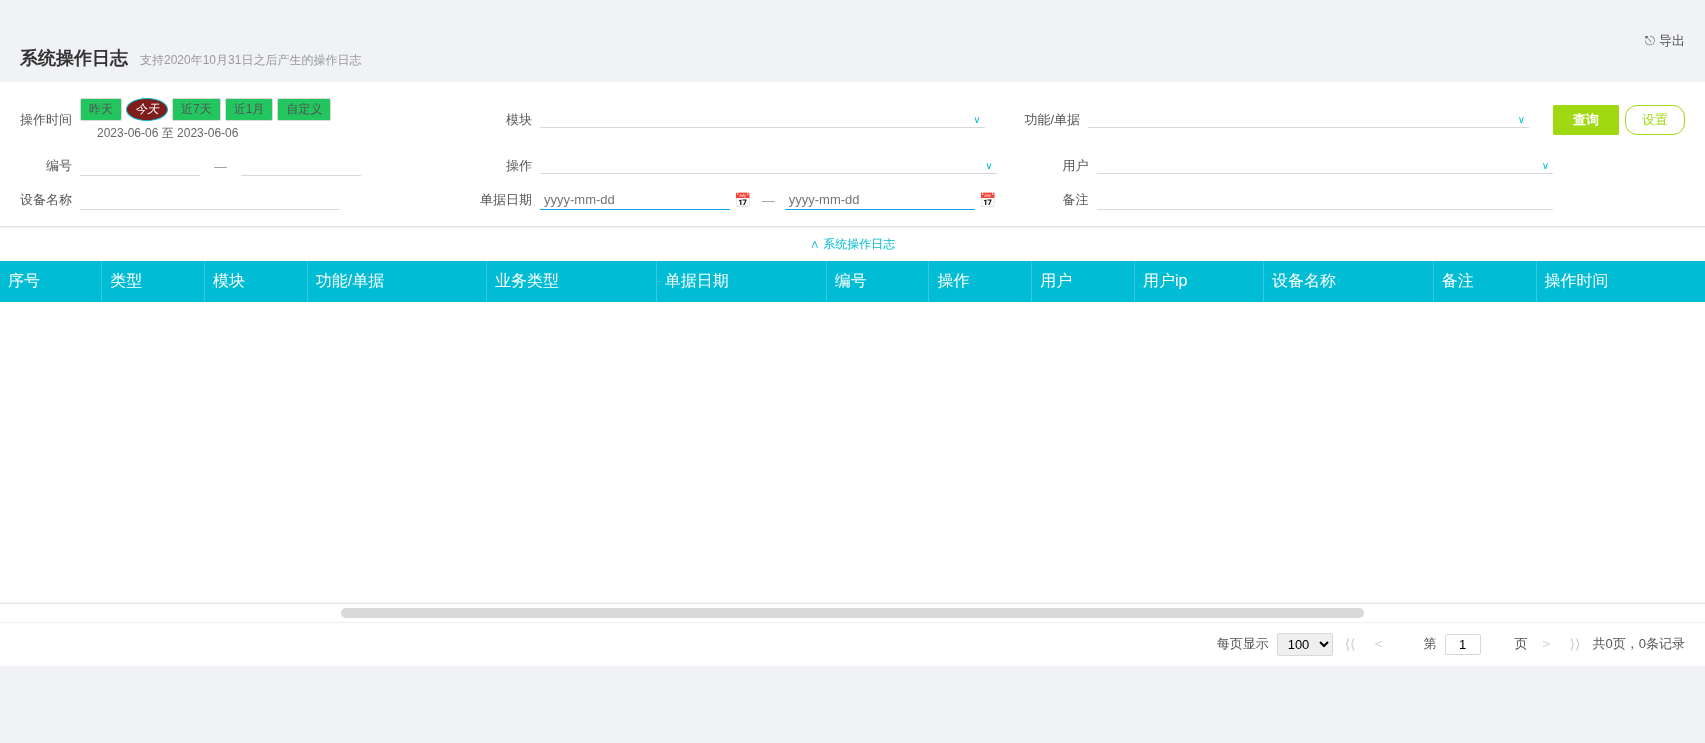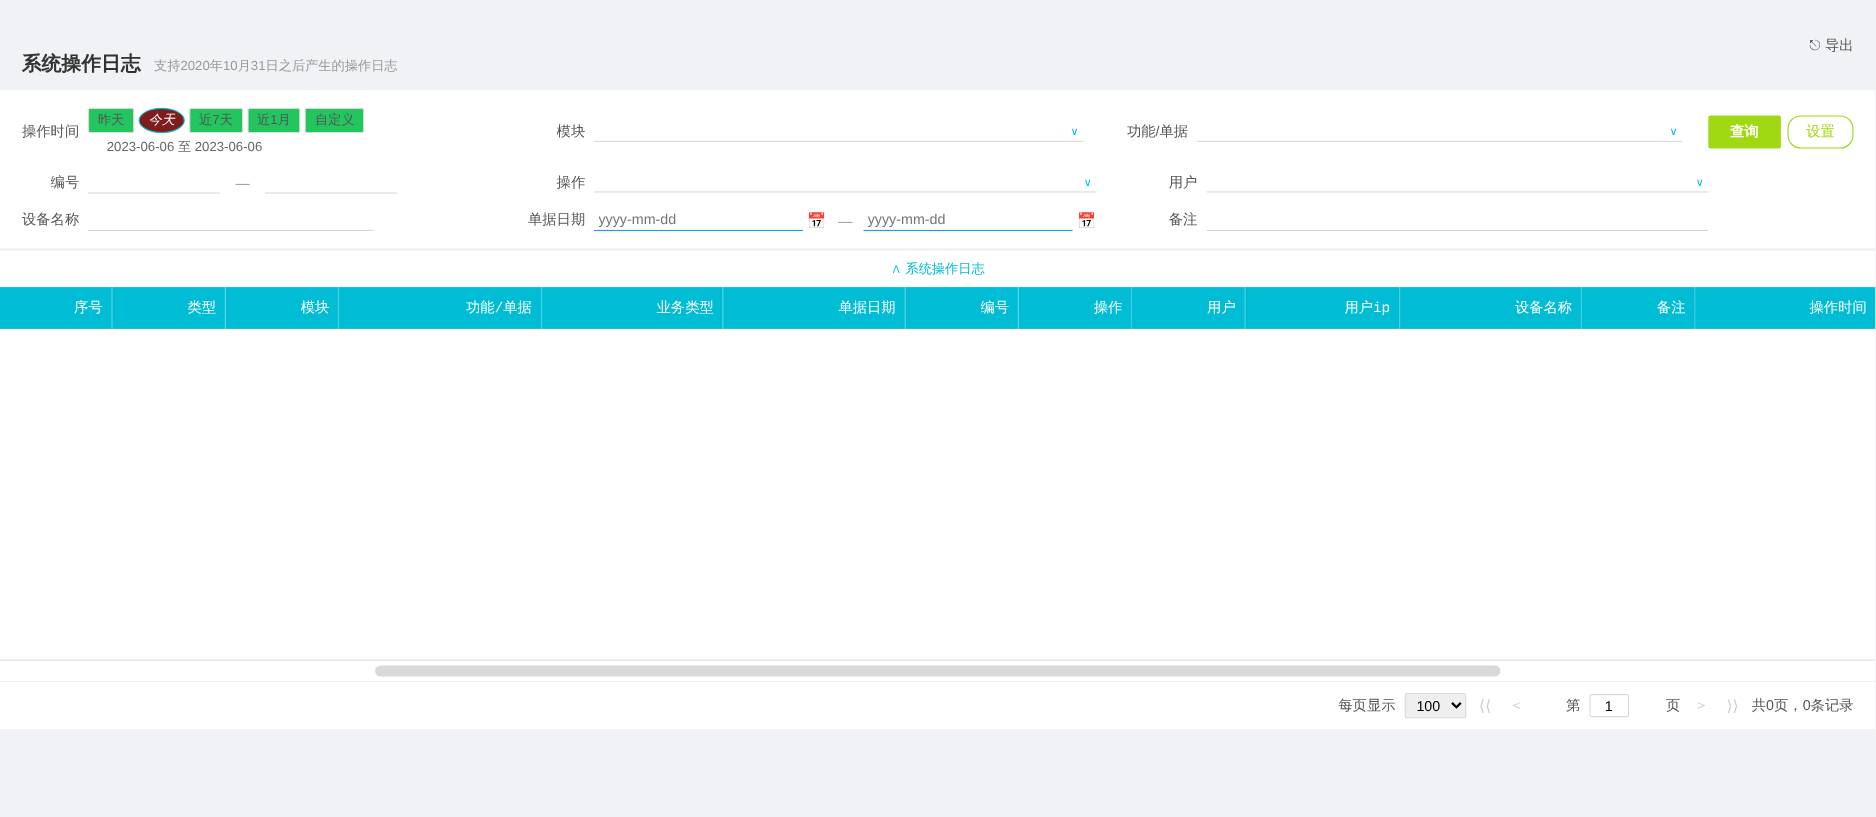--- a/index.html
+++ b/index.html
@@ -87,24 +87,23 @@
     .collapse-btn {
       background: none; border: none; color: #00bcd4; font-size: 12px; cursor: pointer;
     }
 
     .table-wrap { background: #fff; }
     .data-table { width: 100%; border-collapse: collapse; }
     .data-table thead tr {
       background: #00bcd4;
     }
     .data-table thead th {
-      padding: 10px 8px; color: #fff; font-weight: normal; font-size: 13px;
-      text-align: right; border-right: 1px solid rgba(255,255,255,0.2);
+      padding: 10px 8px; color: #fff; font-weight: normal; font-size: 16px;
+      text-align: left; border-right: 1px solid rgba(255,255,255,0.2);
       white-space: nowrap;
-      font-family: Liberation Mono, monospace;
     }
     .data-table thead th:last-child { border-right: none; }
     .data-table tbody td {
       padding: 10px 8px; border-bottom: 1px solid #f0f0f0; text-align: center;
       font-size: 13px;
     }
     .empty-area { height: 300px; }
 
     .scroll-bar-wrap {
       background: #fff; padding: 4px 0; border-top: 1px solid #e8e8e8;

